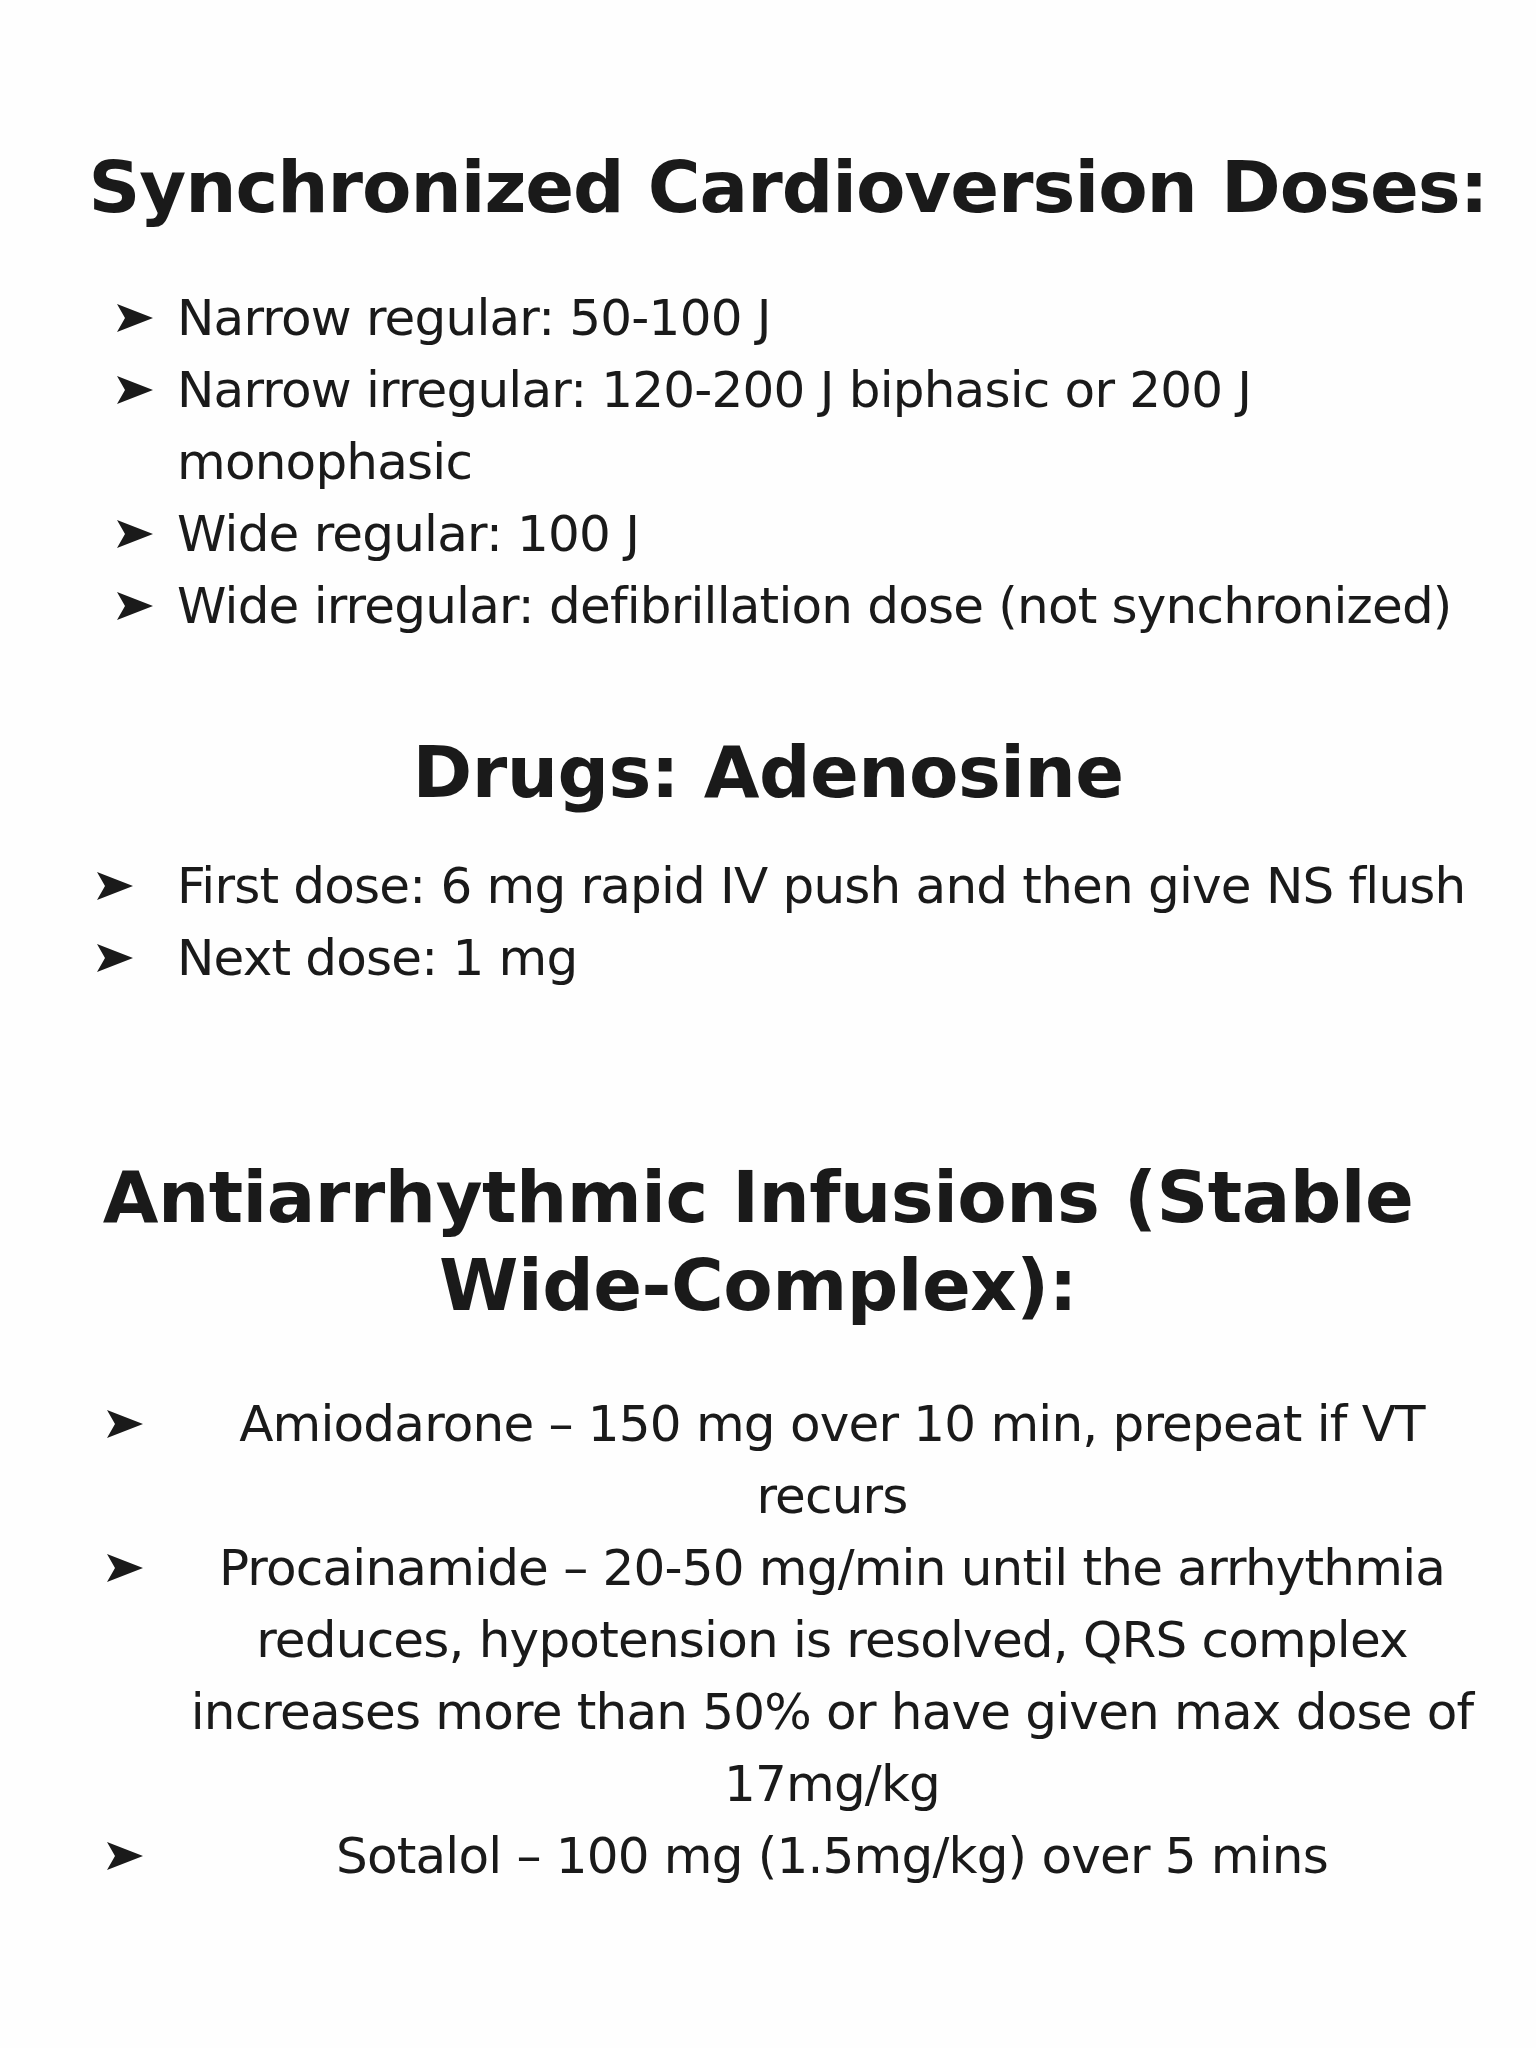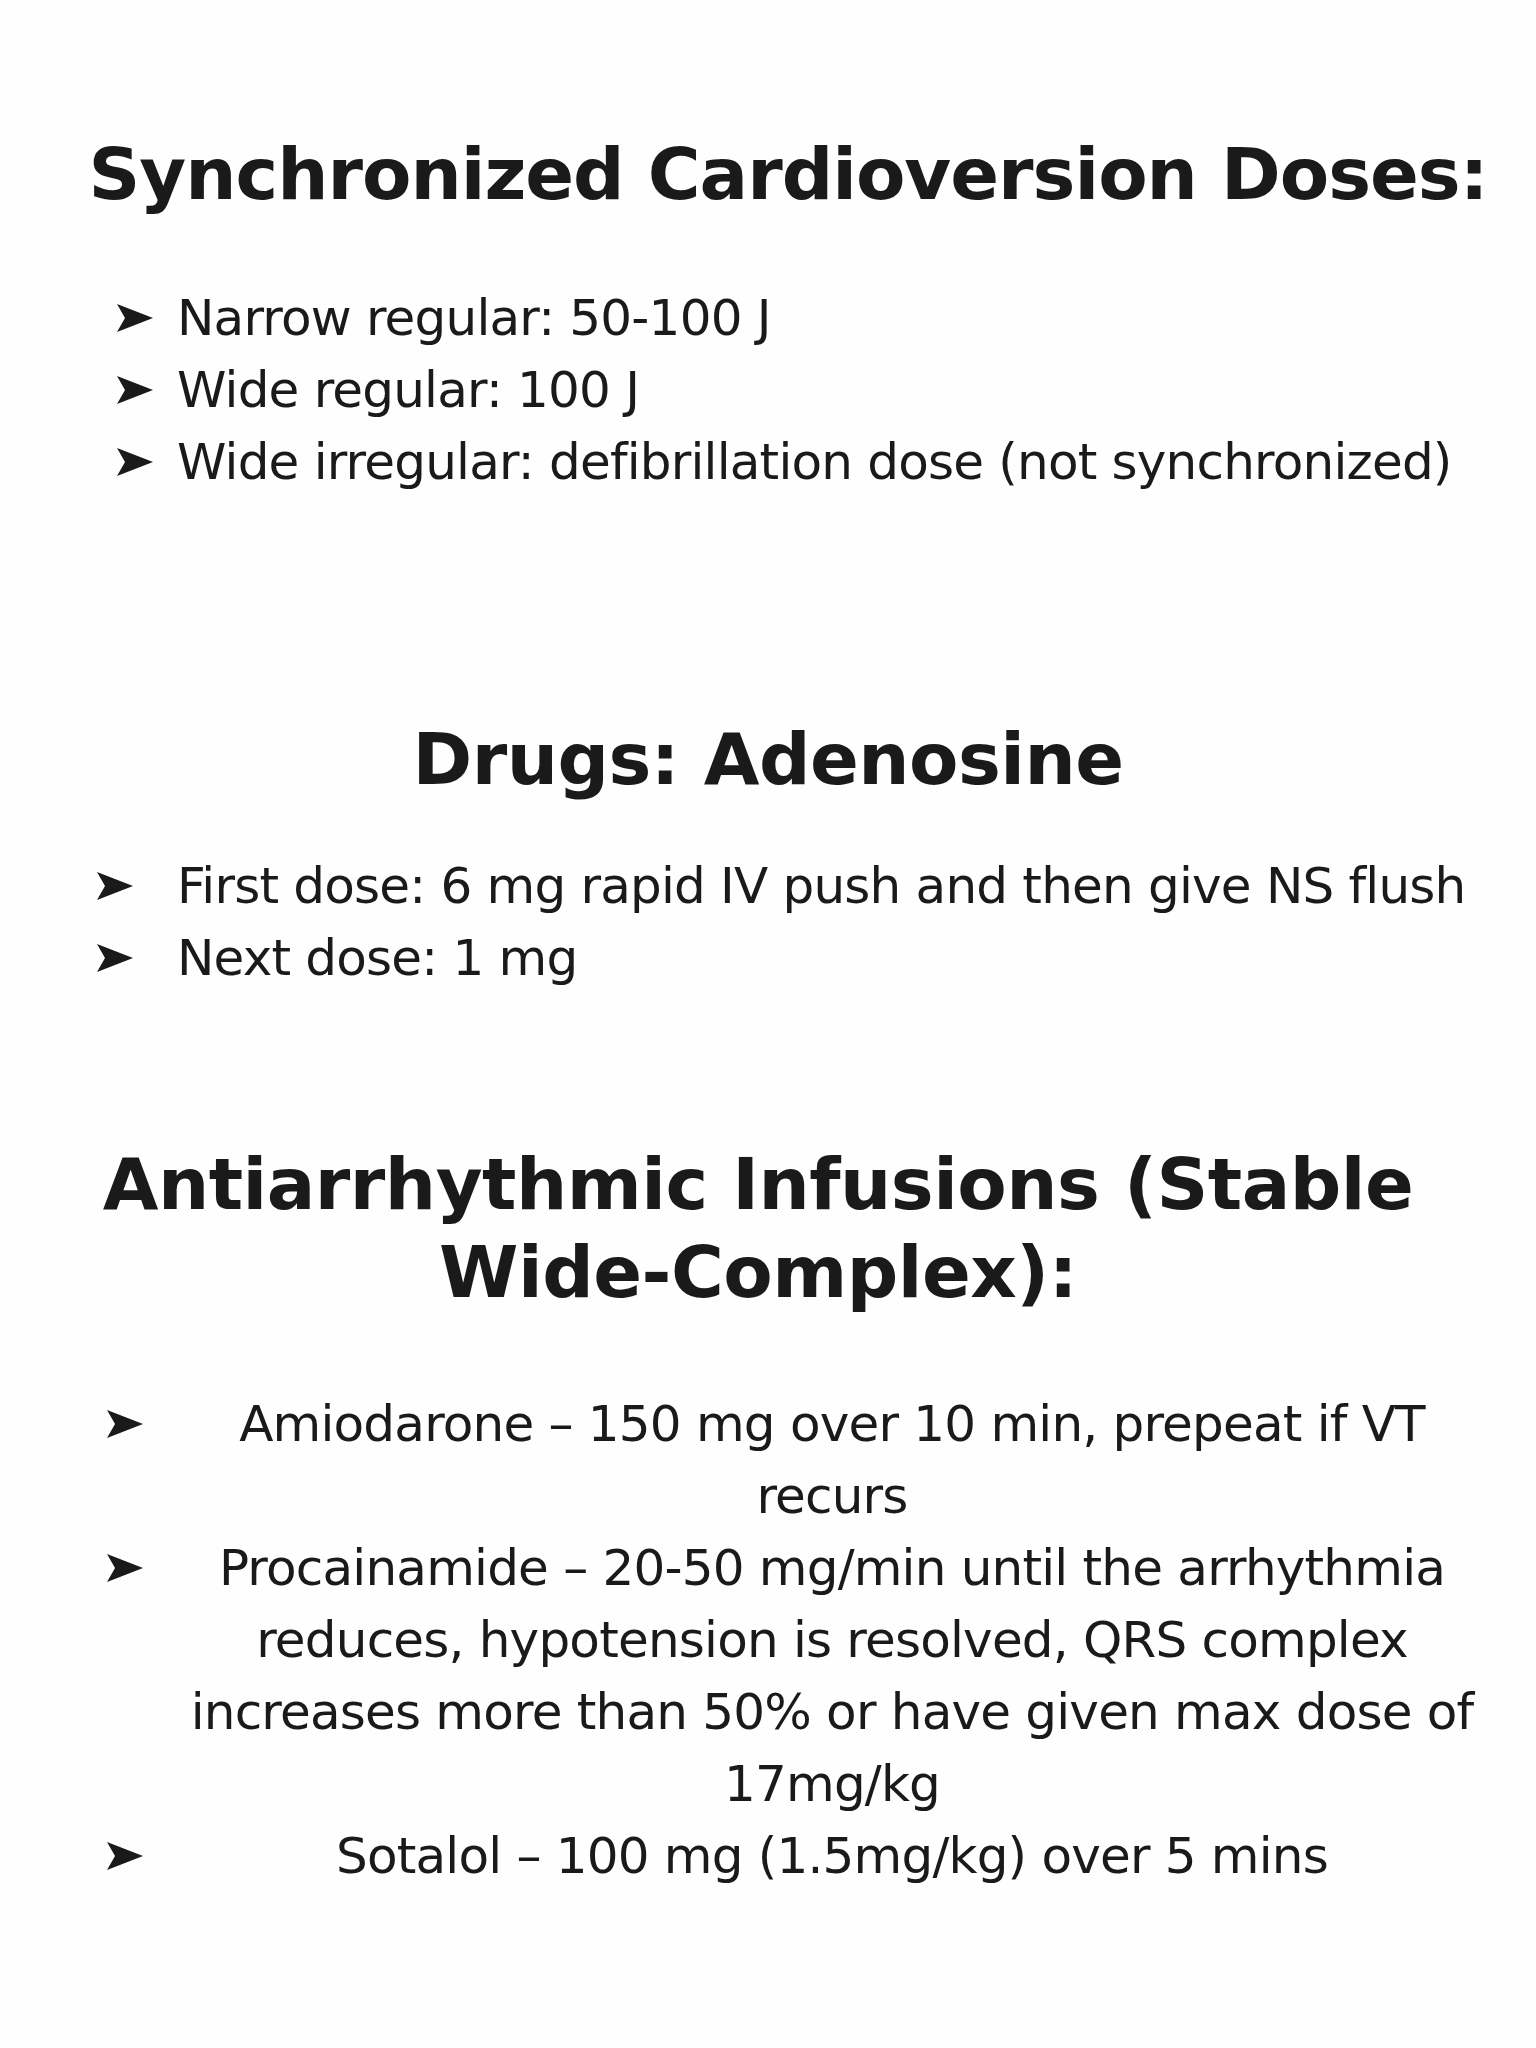--- a/index.html
+++ b/index.html
@@ -20,21 +20,21 @@
       left: 0;
       top: 0;
       width: 1536px;
       height: 2048px;
     }
     h1 {
       font-family: "DejaVu Sans", sans-serif;
       font-weight: bold;
       font-size: 72px;
       line-height: 88px;
-      margin: 0;
+      margin: 13px;
       letter-spacing: -0.5px;
       text-align: center;
       position: absolute;
     }
     #title-cardio { left: 40px; right: 0; top: 130px; letter-spacing: -1px; }
     #title-adenosine { left: 0; right: 0; top: 715px; text-align: center; padding-left: 0; }
     #title-anti { left: 40px; right: 60px; top: 1140px; line-height: 88px; }
 
     ul {
       list-style: none;
@@ -71,20 +71,28 @@
 
   <h1 id="title-cardio">Synchronized Cardioversion Doses:</h1>
   <ul id="list-cardio">
     <li>
       <span class="bullet">
           <svg width="36" height="28" viewBox="0 0 36 28">
             <path d="M0 0 L36 14 L0 28 L8 14 Z" fill="#1a1a1a"></path>
           </svg>
         </span>
       <span class="item-text">Narrow regular: 50-100 J</span>
+    </li>
+    <li>
+      <span class="bullet">
+          <svg width="36" height="28" viewBox="0 0 36 28">
+            <path d="M0 0 L36 14 L0 28 L8 14 Z" fill="#1a1a1a"></path>
+          </svg>
+        </span>
+      <span class="item-text">Narrow irregular: 120-200 J biphasic or 200 J monophasic</span>
     </li>
     <li>
       <span class="bullet">
           <svg width="36" height="28" viewBox="0 0 36 28">
             <path d="M0 0 L36 14 L0 28 L8 14 Z" fill="#1a1a1a"></path>
           </svg>
         </span>
       <span class="item-text">Wide regular: 100 J</span>
     </li>
     <li>

